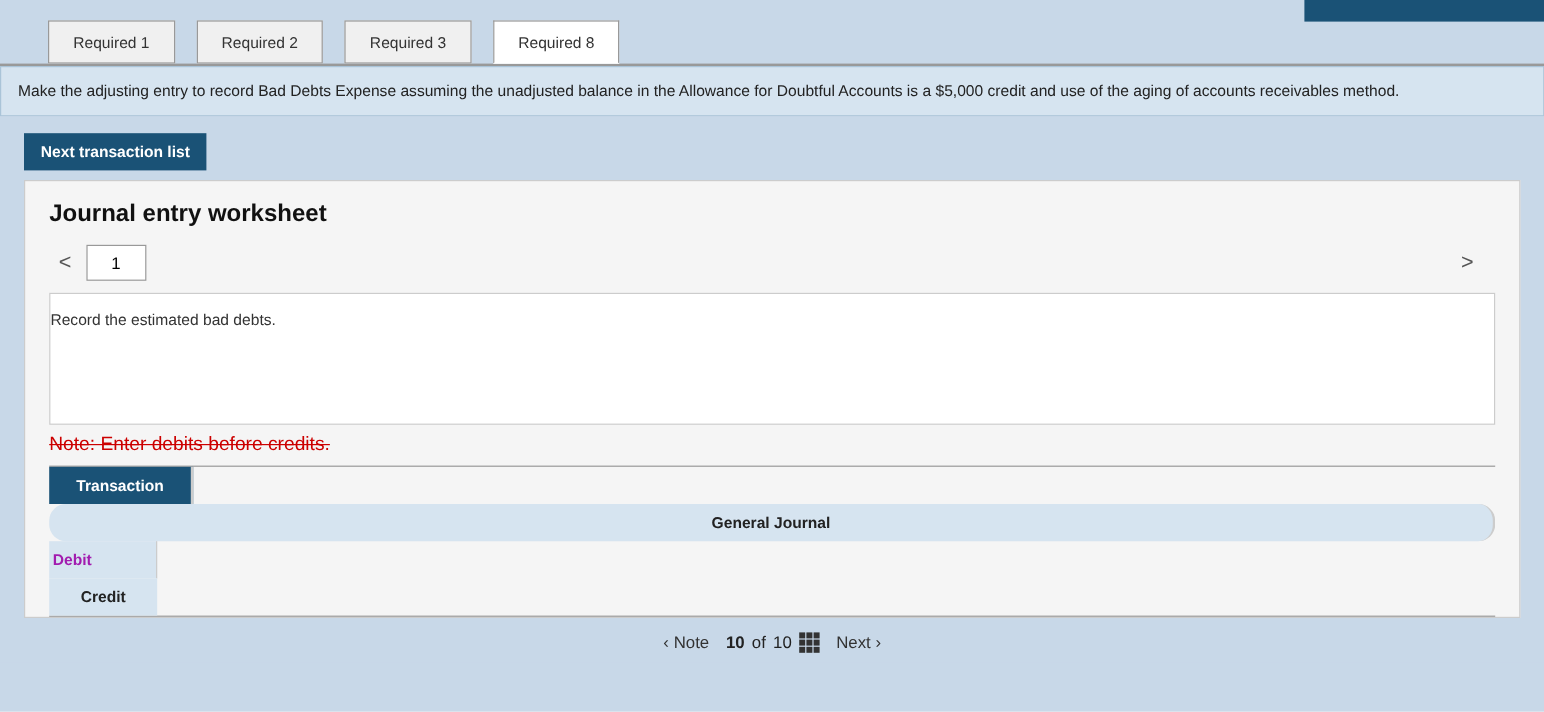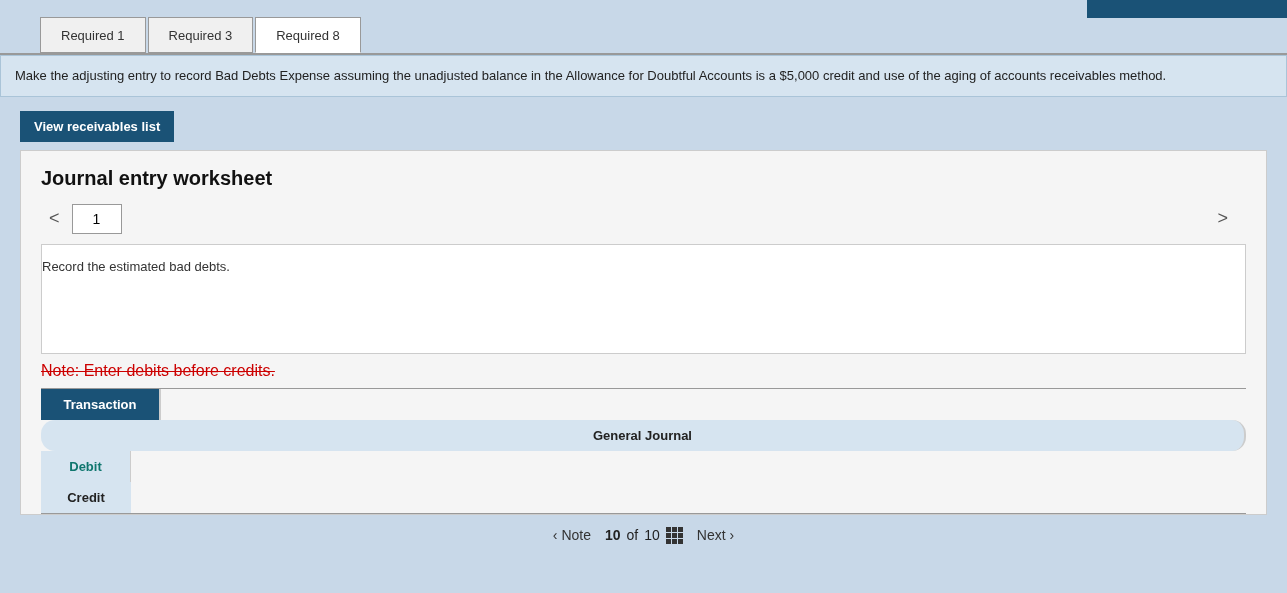--- a/index.html
+++ b/index.html
@@ -40,21 +40,21 @@
     .tab {
       display: flex;
       align-items: center;
       justify-content: center;
       padding: 6px 20px;
       border: 1px solid #999;
       background-color: #f0f0f0;
       font-size: 13px;
       cursor: pointer;
       height: 36px;
-      margin-right: 2px;
+      margin-right: 18px;
       color: #333;
     }
 
     .tab.active {
       background-color: #ffffff;
       border-bottom: 1px solid #ffffff;
       font-weight: normal;
     }
 
     .instruction-bar {
@@ -170,26 +170,25 @@
       font-weight: bold;
       padding: 8px 12px;
       flex: 1;
       text-align: center;
       border-right: 2px solid #ccc;
       border-radius: 14px;
     }
 
     .col-debit {
       background-color: #d6e4f0;
-      color: #0f766e;
-      font-size: 13px;
-      font-weight: bold;
-      padding: 8px 16px;
+      color: #a21caf;
+      font-size: 13px;
+      font-weight: bold;
+      padding: 8px 3px;
       width: 90px;
-      text-align: center;
       border-right: 1px solid #ccc;
     }
 
     .col-credit {
       background-color: #d6e4f0;
       color: #222;
       font-size: 13px;
       font-weight: bold;
       padding: 8px 12px;
       width: 90px;
@@ -249,33 +248,36 @@
 </head>
 <body>
 
 <div class="top-bar"></div>
 
 <div class="tabs-container">
   <div class="tab">
     <span>Required 1</span>
   </div>
   <div class="tab">
+    <span>Required 2</span>
+  </div>
+  <div class="tab">
     <span>Required 3</span>
   </div>
   <div class="tab active">
     <span>Required 8</span>
   </div>
 </div>
 
 <div class="instruction-bar">
   <span>Make the adjusting entry to record Bad Debts Expense assuming the unadjusted balance in the Allowance for Doubtful Accounts is a $5,000 credit and use of the aging of accounts receivables method.</span>
 </div>
 
 <div class="action-area">
-  <button class="view-transaction-btn">View receivables list</button>
+  <button class="view-transaction-btn">Next transaction list</button>
 </div>
 
 <div class="worksheet-container">
   <div class="worksheet-title">Journal entry worksheet</div>
 
   <div class="nav-row">
     <span class="nav-arrow">&lt;</span>
     <div class="page-box">
       <span>1</span>
     </div>

